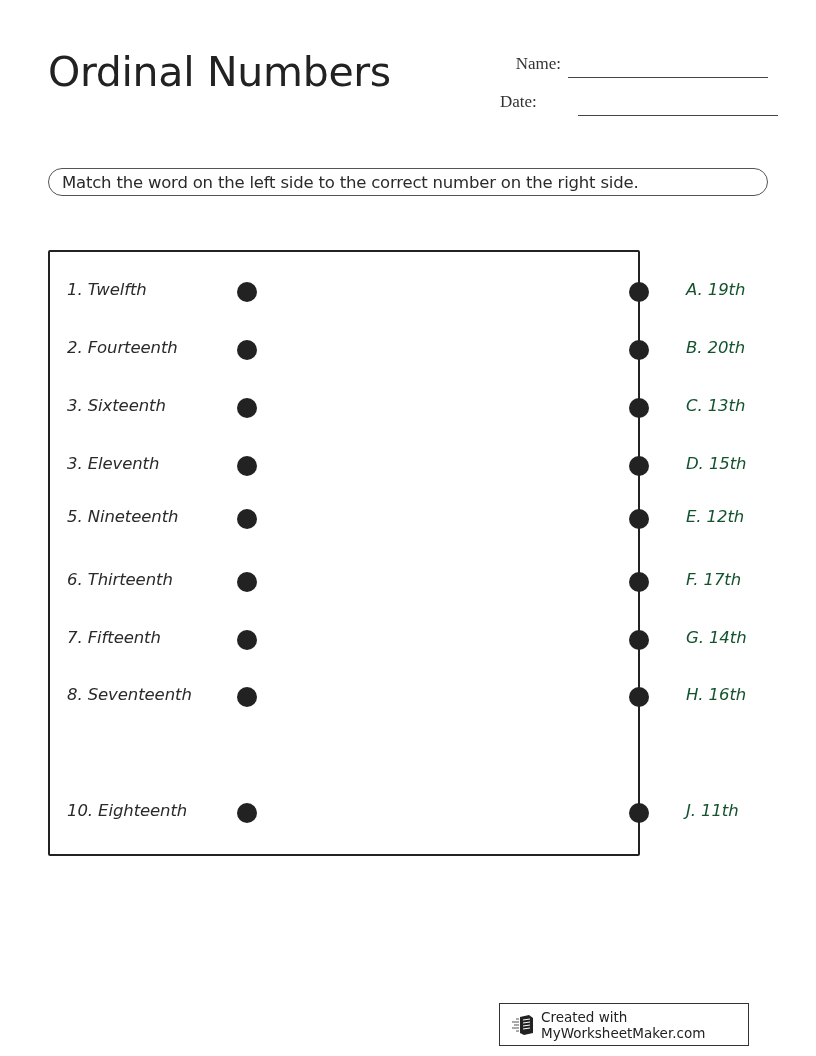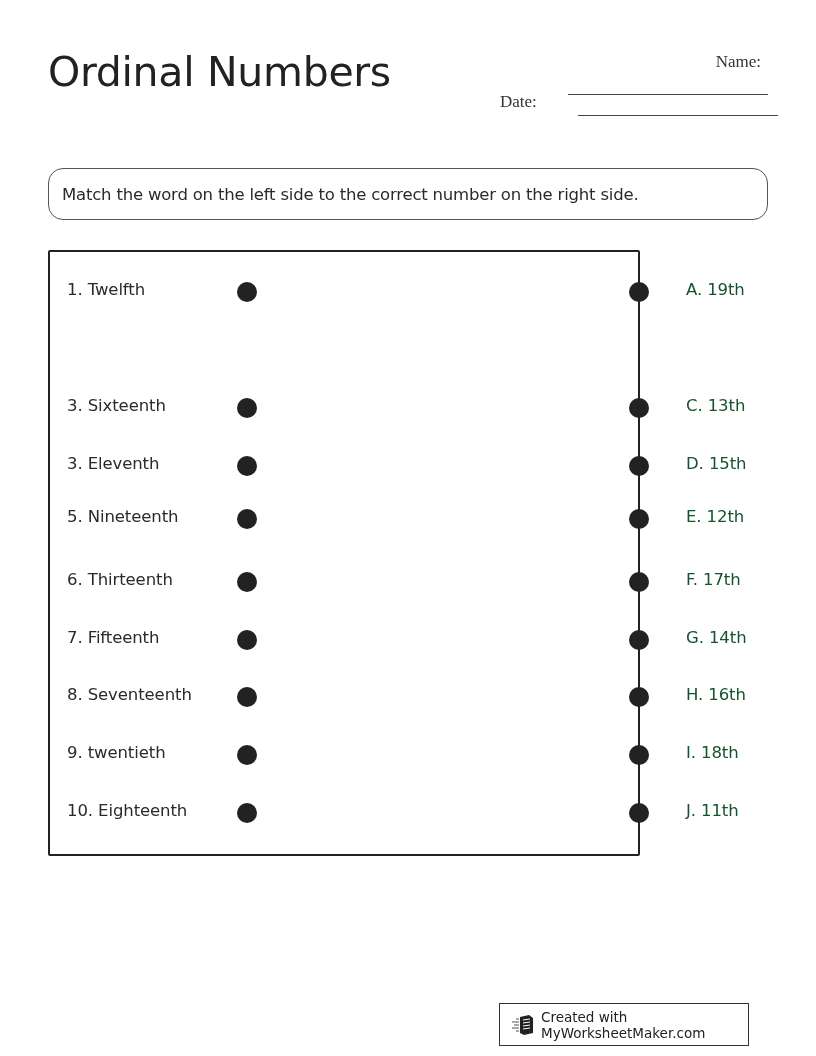--- a/index.html
+++ b/index.html
@@ -10,44 +10,44 @@
       position: absolute; left: 48px; top: 48px;
       font-family: "DejaVu Sans", sans-serif;
       font-size: 41px; font-weight: normal; color: #222;
       letter-spacing: -0.3px;
     }
 
     .field-row {
       position: absolute; left: 500px; width: 268px; height: 26px;
       display: flex; align-items: flex-end;
     }
-    .field-row.name { top: 52px; flex-direction: column; }
+    .field-row.name { top: 52px; }
     .field-row.date { top: 90px; gap: 34px; }
     .field-label {
       width: 70px; text-align: right; padding-right: 7px;
       font-family: "Liberation Serif", serif; font-size: 17px; color: #333;
       line-height: 20px; padding-bottom: 4px;
     }
     .field-line {
       flex: 1; height: 26px; border-bottom: 1.5px solid #444;
       background: transparent; border-top: none; border-left: none; border-right: none;
       outline: none; font-family: "Liberation Serif", serif; font-size: 16px;
     }
 
     .instructions {
-      position: absolute; left: 48px; top: 168px; width: 720px; height: 52px;
+      position: absolute; left: 48px; top: 168px; width: 720px; height: 28px;
       border: 1.3px solid #555; border-radius: 15px;
       padding: 0 13px; display: flex; align-items: center;
       font-family: "DejaVu Sans", sans-serif; font-size: 16.5px; color: #2a2a2a;
       letter-spacing: -0.2px;
     }
 
     .match-box {
       position: absolute; left: 48px; top: 250px; width: 592px; height: 606px;
-      border: 2px solid #222; border-radius: 2px;
+      border: 2px solid #222; border-radius: 2px; font-style: italic;
     }
     .match-row {
       position: absolute; left: 0; width: 716px; height: 30px;
     }
     .left-label {
       position: absolute; left: 17px; top: 3px;
       font-size: 16.5px; color: #2a2a2a; letter-spacing: -0.1px;
       font-family: "DejaVu Sans", sans-serif;
     }
     .dot {
@@ -86,20 +86,26 @@
 
 <div class="instructions">Match the word on the left side to the correct number on the right side.</div>
 
 <div class="match-box">
   <div class="match-row" style="top:25px">
     <span class="left-label">1. Twelfth</span>
     <span class="dot left"></span>
     <span class="dot right"></span>
     <span class="right-label">A. 19th</span>
   </div>
+  <div class="match-row" style="top:83px">
+    <span class="left-label">2. Fourteenth</span>
+    <span class="dot left"></span>
+    <span class="dot right"></span>
+    <span class="right-label">B. 20th</span>
+  </div>
   <div class="match-row" style="top:141px">
     <span class="left-label">3. Sixteenth</span>
     <span class="dot left"></span>
     <span class="dot right"></span>
     <span class="right-label">C. 13th</span>
   </div>
   <div class="match-row" style="top:199px">
     <span class="left-label">3. Eleventh</span>
     <span class="dot left"></span>
     <span class="dot right"></span>
@@ -122,26 +128,20 @@
     <span class="dot left"></span>
     <span class="dot right"></span>
     <span class="right-label">G. 14th</span>
   </div>
   <div class="match-row" style="top:430px">
     <span class="left-label">8. Seventeenth</span>
     <span class="dot left"></span>
     <span class="dot right"></span>
     <span class="right-label">H. 16th</span>
   </div>
-  <div class="match-row" style="top:488px">
-    <span class="left-label">9. twentieth</span>
-    <span class="dot left"></span>
-    <span class="dot right"></span>
-    <span class="right-label">I. 18th</span>
-  </div>
   <div class="match-row" style="top:546px">
     <span class="left-label">10. Eighteenth</span>
     <span class="dot left"></span>
     <span class="dot right"></span>
     <span class="right-label">J. 11th</span>
   </div>
 </div>
 
 <div class="footer-badge">
   <span class="logo-icon">

